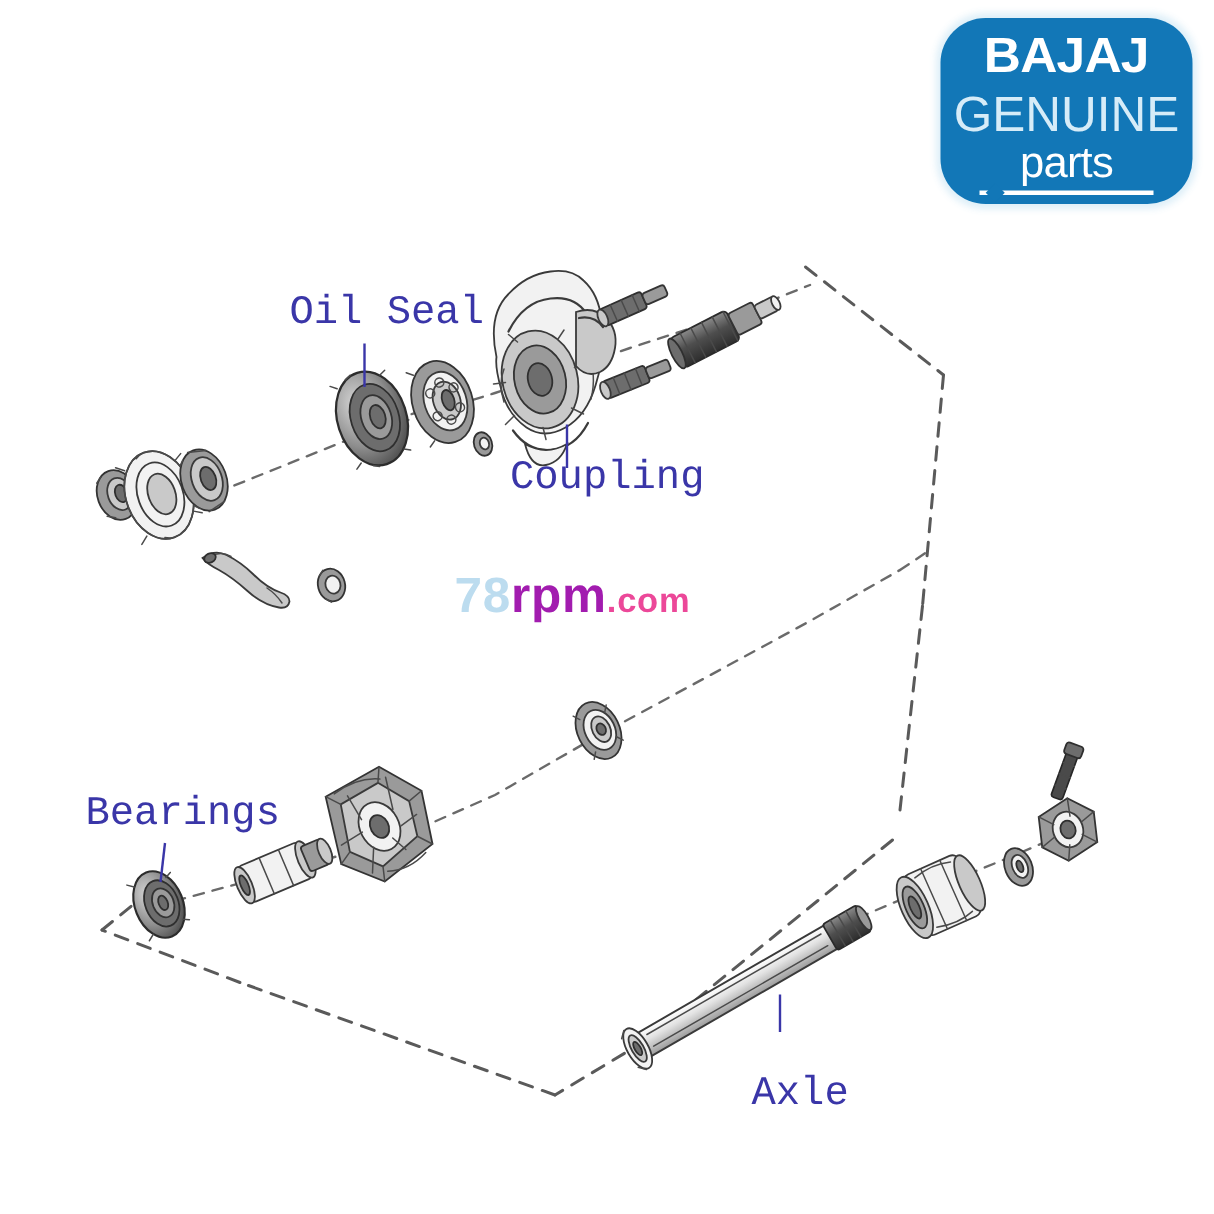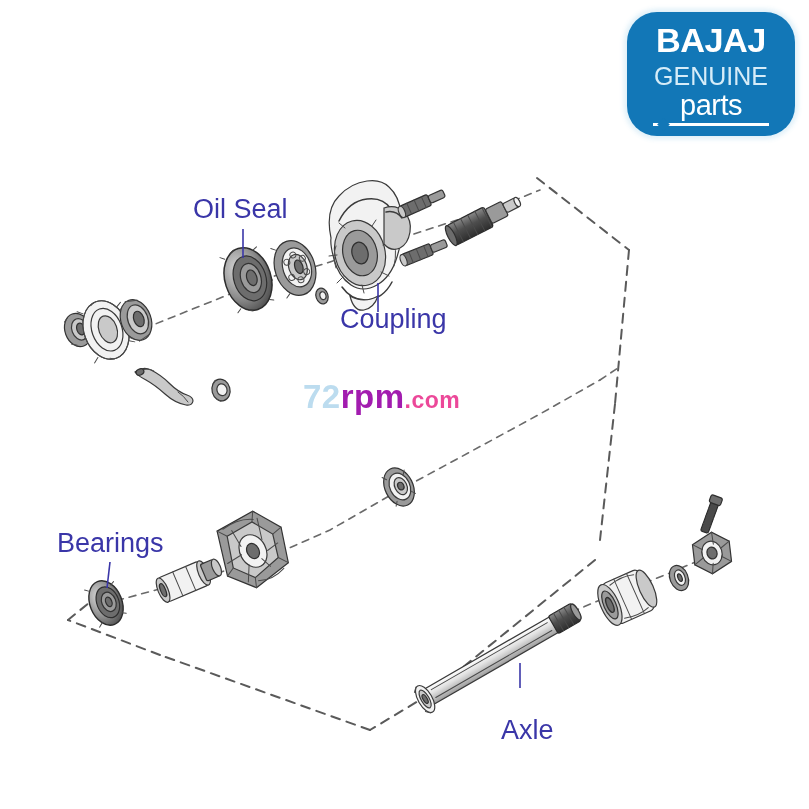--- a/index.html
+++ b/index.html
@@ -47,21 +47,21 @@
     font-weight: bold;
     font-size: 33px;
     letter-spacing: -0.5px;
     line-height: 1;
     margin-top: 2px;
     transform: scaleX(1.04);
   }
   .logo-genuine {
     color: #d6ecf8;
     font-family: "Liberation Sans", sans-serif;
-    font-size: 25px;
+    font-size: 33px;
     line-height: 1.05;
     margin-top: 6px;
     letter-spacing: 0px;
   }
   .logo-parts {
     color: #ffffff;
     font-family: "Liberation Sans", sans-serif;
     font-weight: normal;
     font-size: 29px;
     line-height: 1;
@@ -83,21 +83,21 @@
     width: 9px;
     height: 9px;
     background: #1277b7;
     transform: rotate(45deg);
   }
 
   
   .callout {
     position: absolute;
     color: #3a36a8;
-    font-family: Liberation Sans, sans-serif;
+    font-family: Liberation Mono, monospace;
     font-size: 27px;
     white-space: nowrap;
     line-height: 1;
   }
   .callout.oil-seal   { left: 193px; top: 196px; }
   .callout.coupling   { left: 340px; top: 306px; }
   .callout.bearings   { left: 57px;  top: 530px; }
   .callout.axle       { left: 501px; top: 717px; }
 
   
@@ -409,16 +409,16 @@
     <div class="logo-parts">parts</div>
     <div class="logo-rule"></div>
   </div>
 
   <div class="callout oil-seal">Oil Seal</div>
   <div class="callout bearings">Bearings</div>
   <div class="callout coupling">Coupling</div>
   <div class="callout axle">Axle</div>
 
   <div class="watermark">
-    <span class="wm-99">72</span><span class="wm-rpm">rpm</span><span class="wm-com">.com</span>
+    <span class="wm-99">78</span><span class="wm-rpm">rpm</span><span class="wm-com">.com</span>
   </div>
 
 </div>
 
 </body></html>

